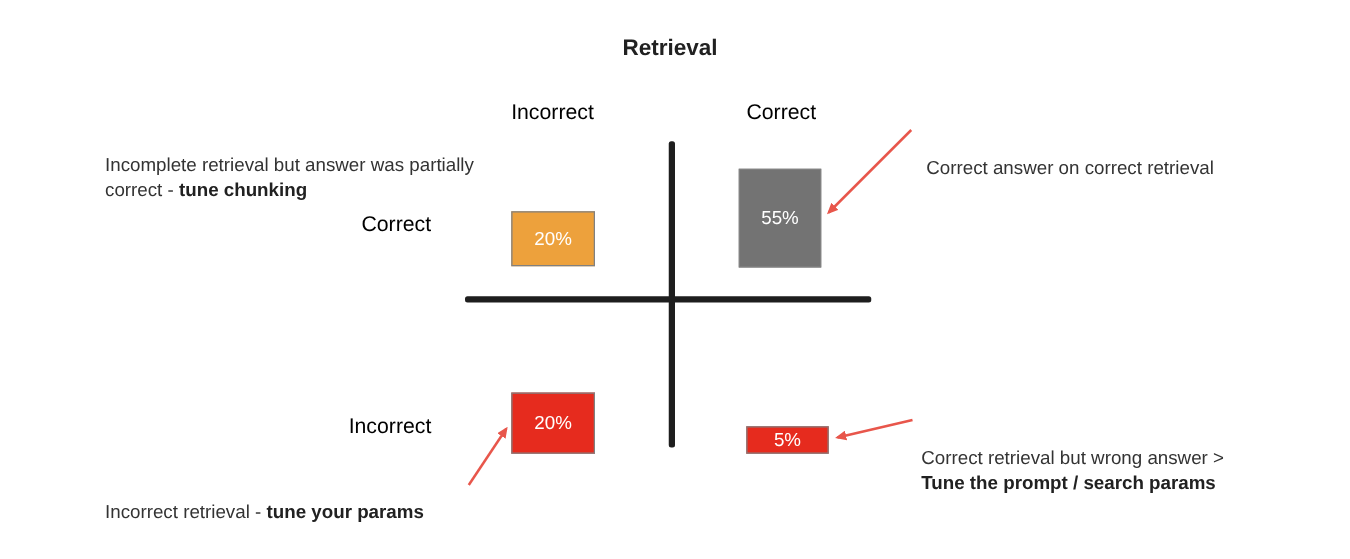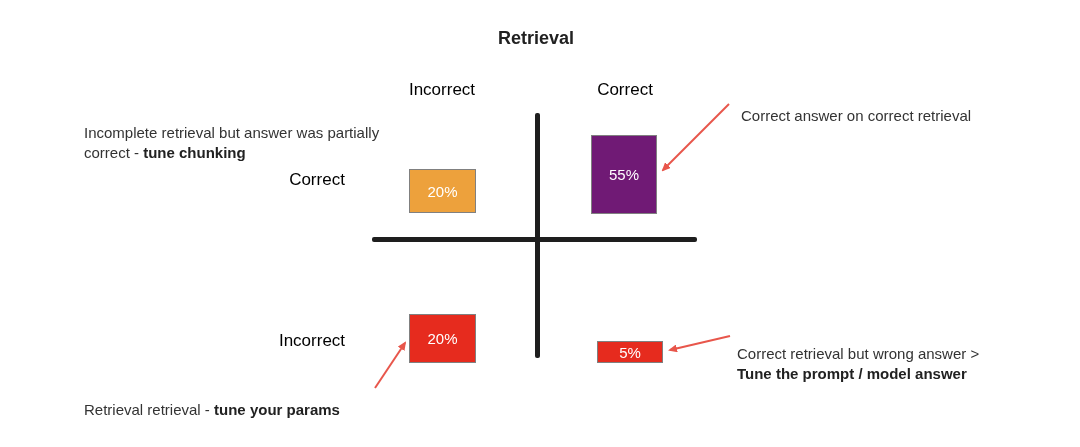--- a/index.html
+++ b/index.html
@@ -64,45 +64,45 @@
   <div class="abs label" style="left:237px; top:170px; width:160px;">Correct</div>
   <div class="abs label" style="left:232px; top:331px; width:160px;">Incorrect</div>
 
 
   <div class="abs axis" style="left:535px; top:113px; width:5px; height:245px;"></div>
   <div class="abs axis" style="left:372px; top:237px; width:325px; height:5px;"></div>
 
   <div class="abs qbox" style="left: 409px; top: 169px; width: 67px; height: 44px; background: rgb(237, 161, 60);">
     <span>20%</span>
   </div>
-  <div class="abs qbox" style="left: 591px; top: 135px; width: 66px; height: 79px; background: #701a75;">
+  <div class="abs qbox" style="left: 591px; top: 135px; width: 66px; height: 79px; background: #737373;">
     <span>55%</span>
   </div>
   <div class="abs qbox" style="left: 409px; top: 314px; width: 67px; height: 49px; background: rgb(230, 43, 30);">
     <span>20%</span>
   </div>
   <div class="abs qbox" style="left: 597px; top: 341px; width: 66px; height: 22px; background: rgb(230, 43, 30);">
     <span>5%</span>
   </div>
 
   <div class="abs annotation" style="left:84px; top:96px; width:312px;">
     <span>Incomplete retrieval but answer was partially correct - </span><span class="bold-part">tune chunking</span>
   </div>
 
-  <div class="abs annotation" style="left:741px; top:79px; width:320px;">
+  <div class="abs annotation" style="left:741px; top:98px; width:320px;">
     <span>Correct answer on correct retrieval</span>
   </div>
 
   <div class="abs annotation" style="left:84px; top:373px; width:330px;">
-    <span>Retrieval retrieval - </span><span class="bold-part">tune your params</span>
+    <span>Incorrect retrieval - </span><span class="bold-part">tune your params</span>
   </div>
 
-  <div class="abs annotation" style="left:737px; top:317px; width:340px;">
+  <div class="abs annotation" style="left:737px; top:330px; width:340px;">
     <span class="block">Correct retrieval but wrong answer &gt;</span>
-      <span class="bold-part block">Tune the prompt / model answer</span>
+      <span class="bold-part block">Tune the prompt / search params</span>
   </div>
 
   <svg class="arrows" viewBox="0 0 1080 447">
     <defs>
       <marker id="arrowhead" markerWidth="9" markerHeight="8" refX="7" refY="4" orient="auto" markerUnits="userSpaceOnUse">
         <path class="arrow-head" d="M0,0 L9,4 L0,8 Z" fill="#e8564b"></path>
       </marker>
     </defs>
     <line class="arrow-line" x1="729" y1="104" x2="663" y2="170" stroke-width="2" marker-end="url(#arrowhead)" stroke="#e8564b"></line>
     <line class="arrow-line" x1="375" y1="388" x2="405" y2="343" stroke-width="2" marker-end="url(#arrowhead)" stroke="#e8564b"></line>

